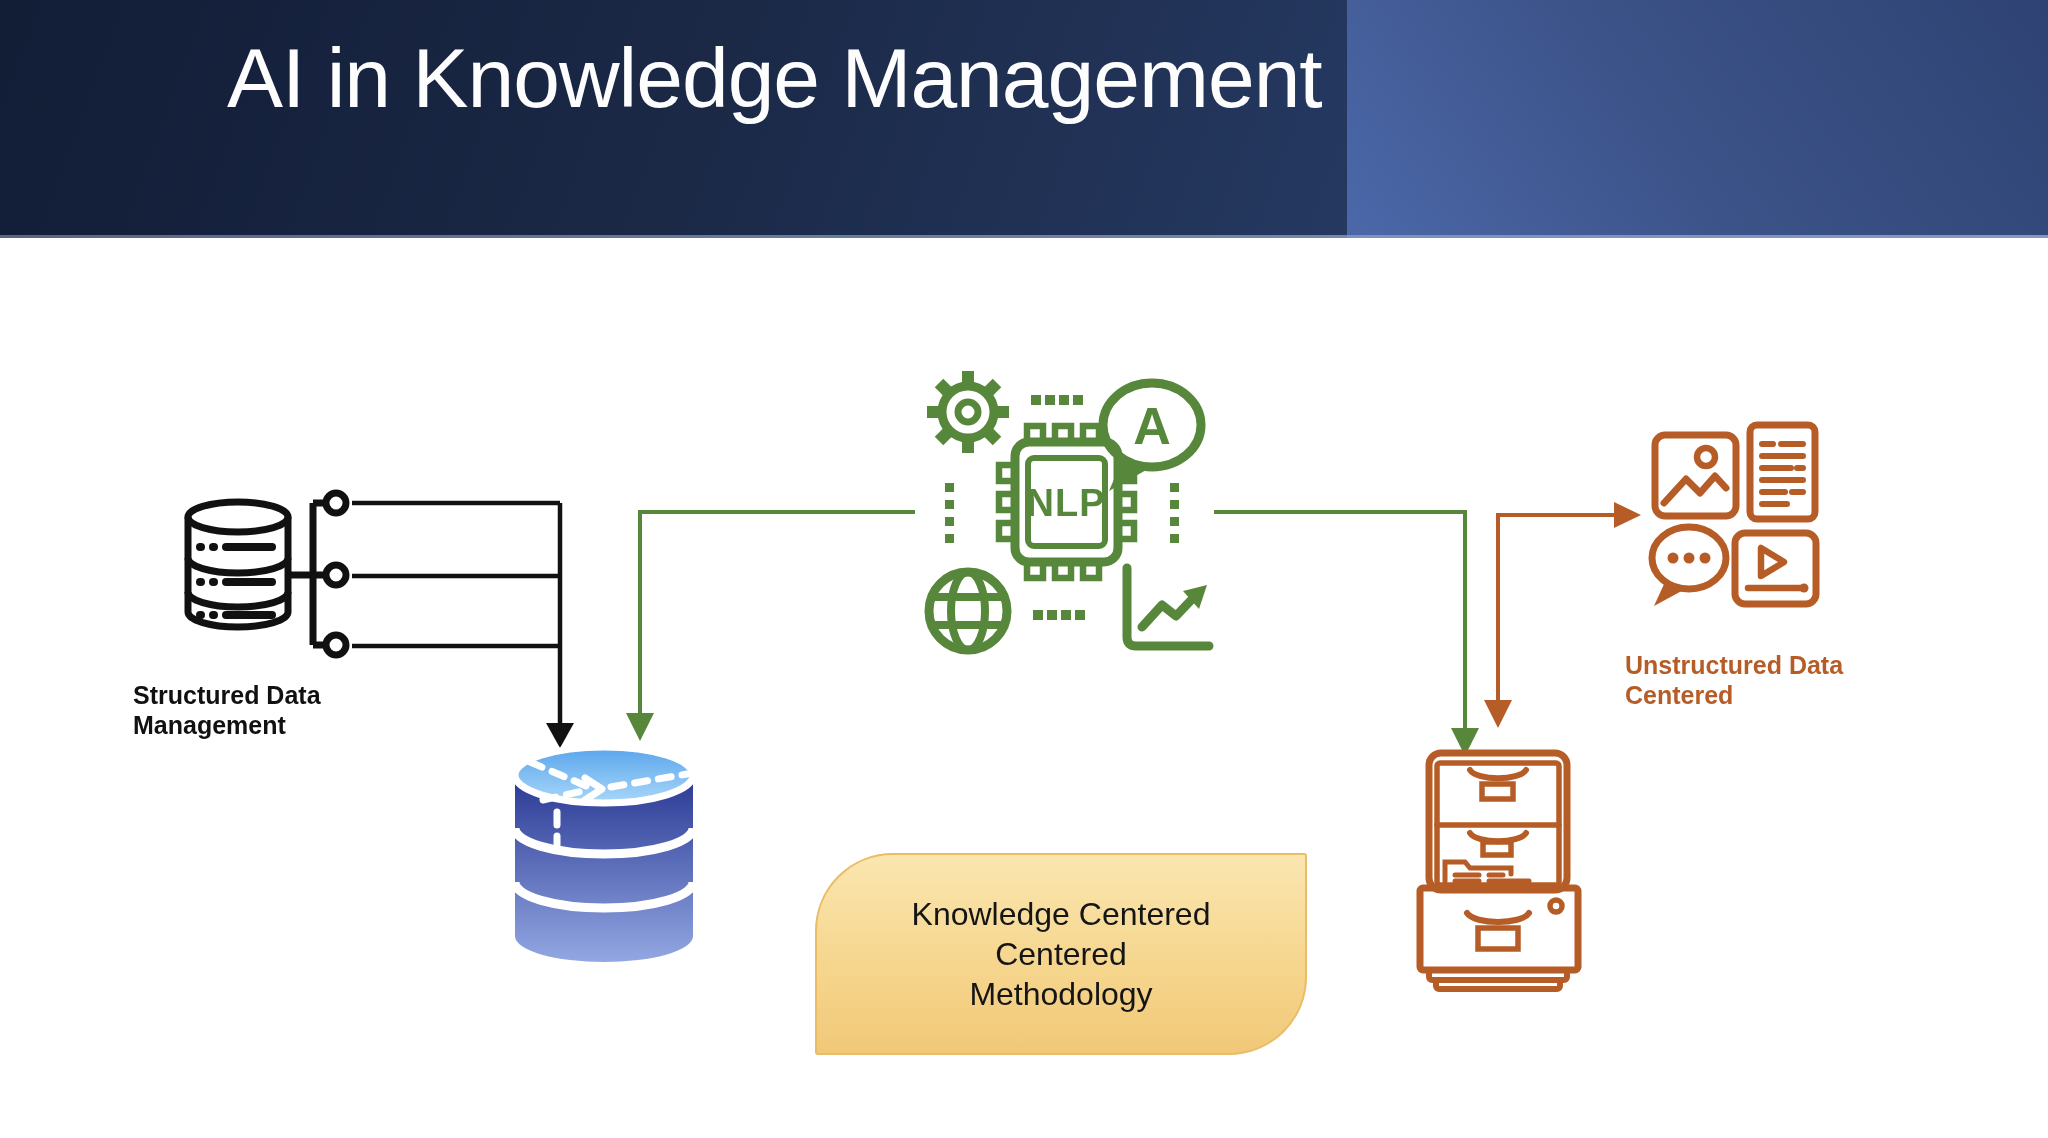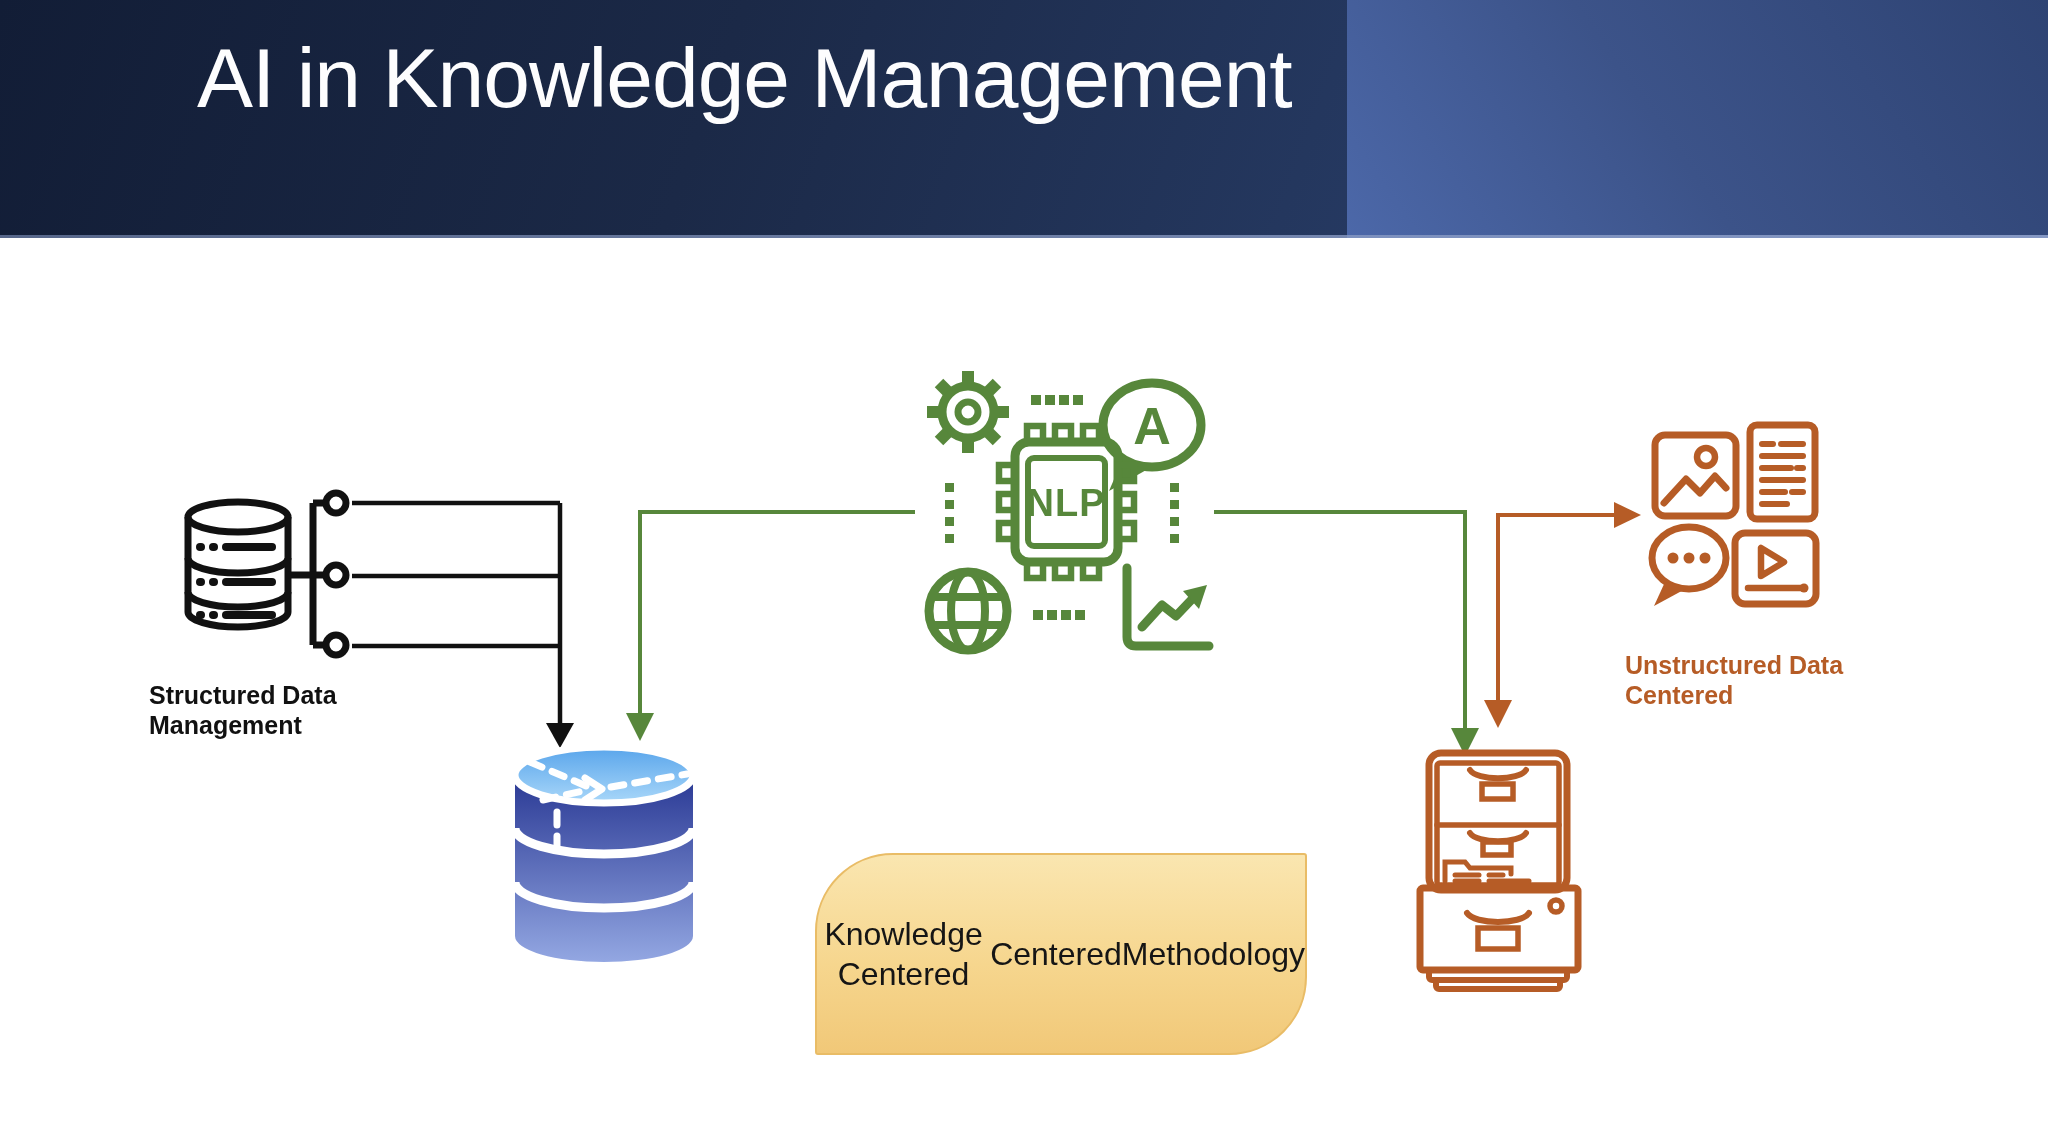--- a/index.html
+++ b/index.html
@@ -6,46 +6,46 @@
   .slide{position:relative;width:2048px;height:1138px;background:#ffffff;overflow:hidden;
          font-family:"Liberation Sans",sans-serif;}
 
   
   .banner{position:absolute;left:0;top:0;width:2048px;height:238px;
           background:linear-gradient(110deg,#121D36 0%,#1B2947 35%,#263A63 70%,#31477C 100%);}
   .banner::after{content:"";position:absolute;left:0;bottom:0;width:100%;height:3px;
           background:linear-gradient(90deg,#68799F,#9AACD6);opacity:.8;}
   .banner-right{position:absolute;left:1347px;top:0;width:701px;height:238px;
           background:linear-gradient(55deg,#4C68A9 0%,#3C5389 45%,#2E4373 100%);}
-  .title{position:absolute;left:197px;top:30px;margin:0;color:#FDFDFE;
+  .title{position:absolute;left:227px;top:30px;margin:0;color:#FDFDFE;
          font-size:84px;font-weight:300;letter-spacing:-1px;white-space:nowrap;}
 
   
   .abs{position:absolute;}
   .nofill{fill:none;}
   .stk-k{stroke:var(--ink,#111111);}
   .fil-k{fill:var(--ink,#111111);}
   .stk-g{stroke:var(--green,#57873B);}
   .fil-g{fill:var(--green,#57873B);}
   .stk-o{stroke:var(--orange,#B65C26);}
   .fil-o{fill:var(--orange,#B65C26);}
   .stk-w{stroke:#ffffff;}
   .svg-bold-text{font-family:"Liberation Sans",sans-serif;font-weight:bold;}
 
   .label{position:absolute;font-weight:bold;font-size:25px;line-height:1.2;}
   .lbl-line{display:block;}
-  .structured-label{left:149px;top:680px;width:238px;color:var(--ink,#111111);}
+  .structured-label{left:133px;top:680px;width:238px;color:var(--ink,#111111);}
   .unstructured-label{left:1625px;top:650px;width:236px;color:var(--orange,#B65C26);}
 
   
   .kcs-box{position:absolute;left:815px;top:853px;width:492px;height:202px;
            background:linear-gradient(180deg,var(--kcs-fill-top,#FAE6B0) 0%,#F6D68E 55%,var(--kcs-fill-bottom,#F1C878) 100%);
            border:2px solid var(--kcs-border,#E9BC66);
            border-radius:78px 3px 78px 3px;box-sizing:border-box;
-           display:flex;flex-direction:row;align-items:center;justify-content:center;
+           display:flex;flex-direction:column;align-items:center;justify-content:center;
            color:var(--kcs-text,#151515);font-size:32px;line-height:1.25;text-align:center;}
 </style>
 </head>
 <body>
 
 <div class="slide">
 
   <header class="banner">
     <div class="banner-right"></div>
     <h1 class="title">AI in Knowledge Management</h1>

